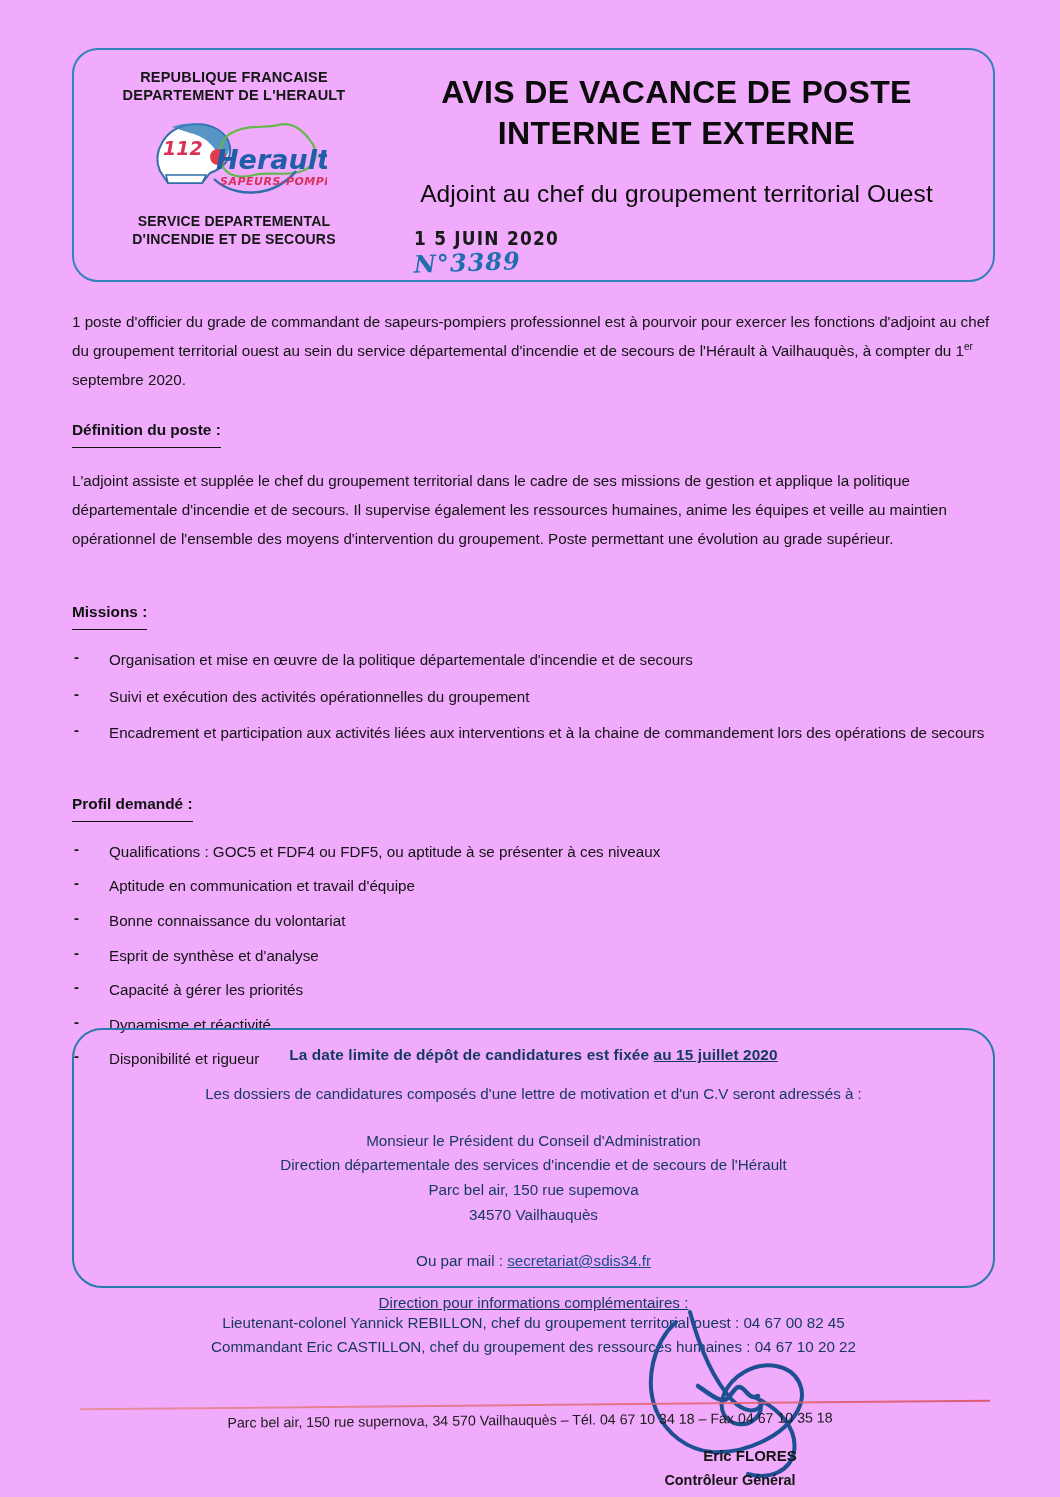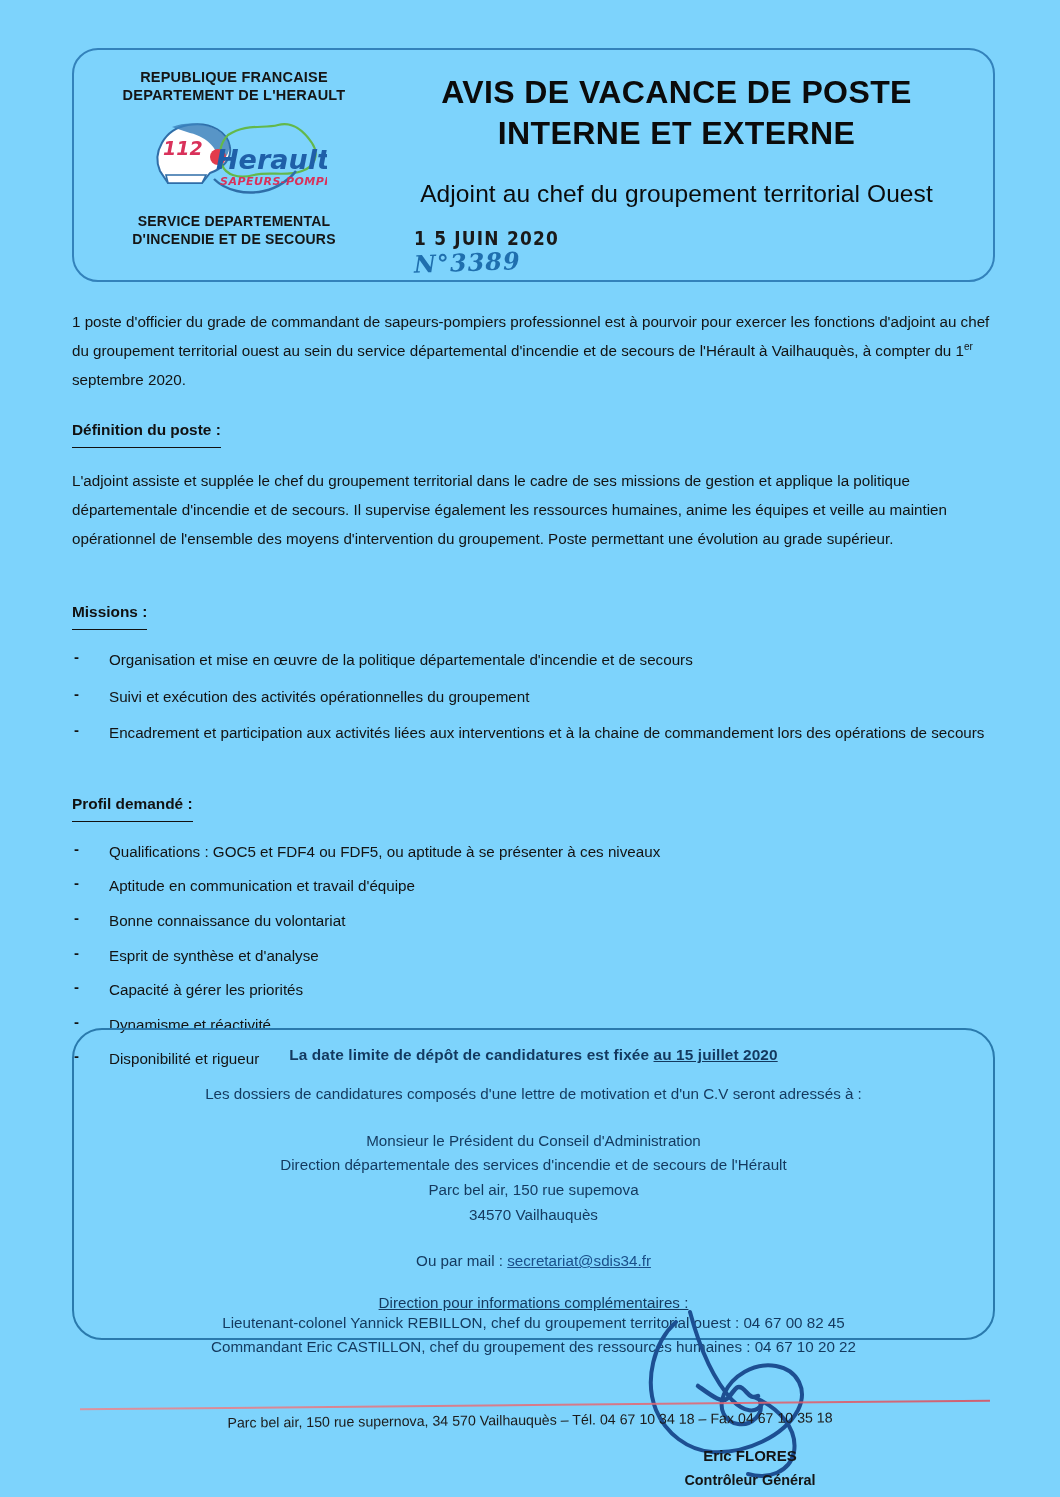--- a/index.html
+++ b/index.html
@@ -11,21 +11,21 @@
   }
   body {
     font-family: "Liberation Sans", sans-serif;
     color: #111111;
   }
   .page {
     position: relative;
     width: 1060px;
     height: 1497px;
     margin: 0 auto;
-    background: #7dd3fc;
+    background: #f0abfc;
     overflow: hidden;
   }
 
   
   .header-box {
     position: absolute;
     left: 72px;
     top: 48px;
     width: 923px;
     height: 234px;
@@ -163,21 +163,21 @@
   }
   ul.bullets.tight li { margin-bottom: 11px; }
   .sup { font-size: 10px; vertical-align: super; }
 
   
   .contact-box {
     position: absolute;
     left: 72px;
     top: 1028px;
     width: 923px;
-    height: 312px;
+    height: 260px;
     border: 2px solid #2a7aad;
     border-radius: 30px;
     text-align: center;
     padding-top: 16px;
   }
   .cb-deadline {
     font-size: 15.4px;
     font-weight: bold;
     color: #13395f;
     letter-spacing: 0.1px;
@@ -229,21 +229,21 @@
     left: 600px;
     top: 1447px;
     width: 300px;
     text-align: center;
     font-size: 15px;
     font-weight: bold;
     color: #141414;
   }
   .sig-role {
     position: absolute;
-    left: 600px;
+    left: 580px;
     top: 1472px;
     width: 300px;
     text-align: center;
     font-size: 14.4px;
     font-weight: bold;
     color: #141414;
   }
   .signature-svg {
     position: absolute;
     left: 628px;

